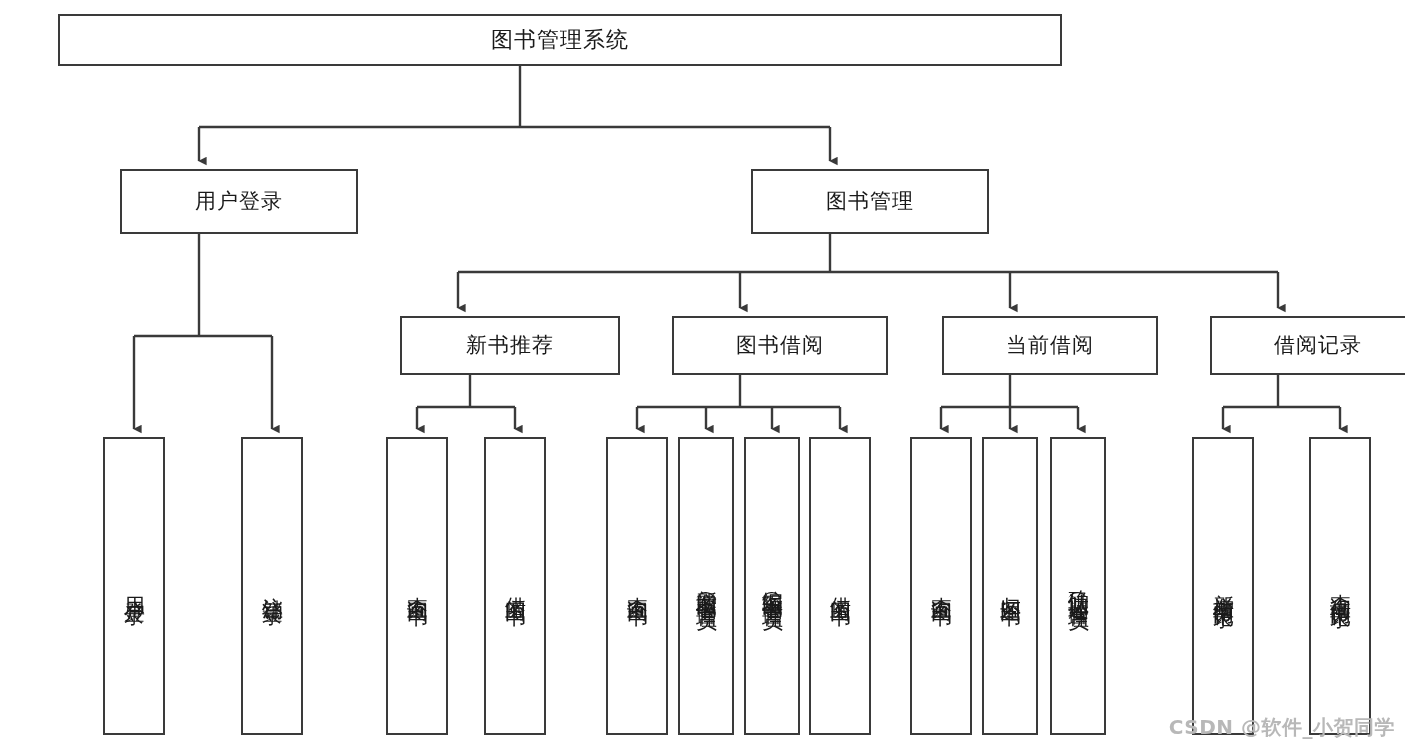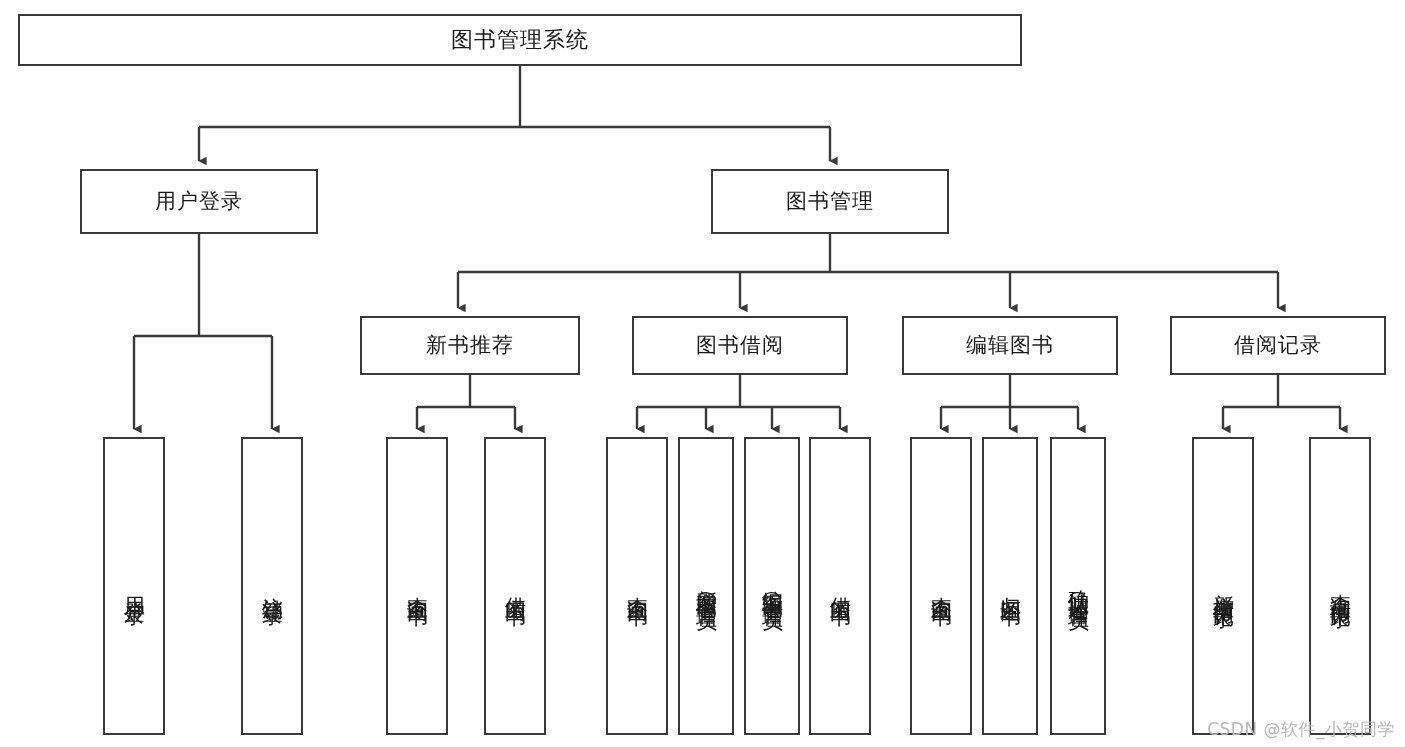--- a/index.html
+++ b/index.html
@@ -32,20 +32,21 @@
     display: flex;
     align-items: center;
     justify-content: center;
     color: #1a1a1a;
   }
   .node-h {
     font-size: 21px;
     letter-spacing: 1px;
     line-height: 1.2;
     white-space: nowrap;
+    margin-left: 40px;
   }
   .node-root {
     font-size: 22px;
   }
   .node-v {
     writing-mode: vertical-rl;
     text-orientation: upright;
     font-size: 21px;
     letter-spacing: 3px;
     line-height: 1;
@@ -56,24 +57,25 @@
   }
   .node-v .vtext {
     writing-mode: vertical-rl;
     text-orientation: upright;
     display: block;
   }
   #watermark {
     position: absolute;
     right: 10px;
     bottom: 6px;
-    font-size: 17px;
+    font-size: 20px;
     color: #b8b8b8;
     letter-spacing: 0.5px;
     white-space: nowrap;
+    font-weight: bold;
   }
 </style>
 </head>
 <body>
 
 <div id="diagram-root">
 
   <svg id="diagram-svg" viewBox="0 0 1405 747" xmlns="http://www.w3.org/2000/svg">
     <defs>
       <marker id="arrowhead" markerWidth="9" markerHeight="9" refX="4.2" refY="7.6" orient="auto" markerUnits="userSpaceOnUse">
@@ -142,21 +144,21 @@
 
   <div class="node node-h" style="left:360px; top:316px; width:220px; height:59px;">
     <span>新书推荐</span>
   </div>
 
   <div class="node node-h" style="left:632px; top:316px; width:216px; height:59px;">
     <span>图书借阅</span>
   </div>
 
   <div class="node node-h" style="left:902px; top:316px; width:216px; height:59px;">
-    <span>编辑图书</span>
+    <span>当前借阅</span>
   </div>
 
   <div class="node node-h" style="left:1170px; top:316px; width:216px; height:59px;text-align:right;">
     <span>借阅记录</span>
   </div>
 
   <div class="node node-v" style="left:103px; top:437px; width:62px; height:298px;">
     <span class="vtext">用户登录</span>
   </div>
 

